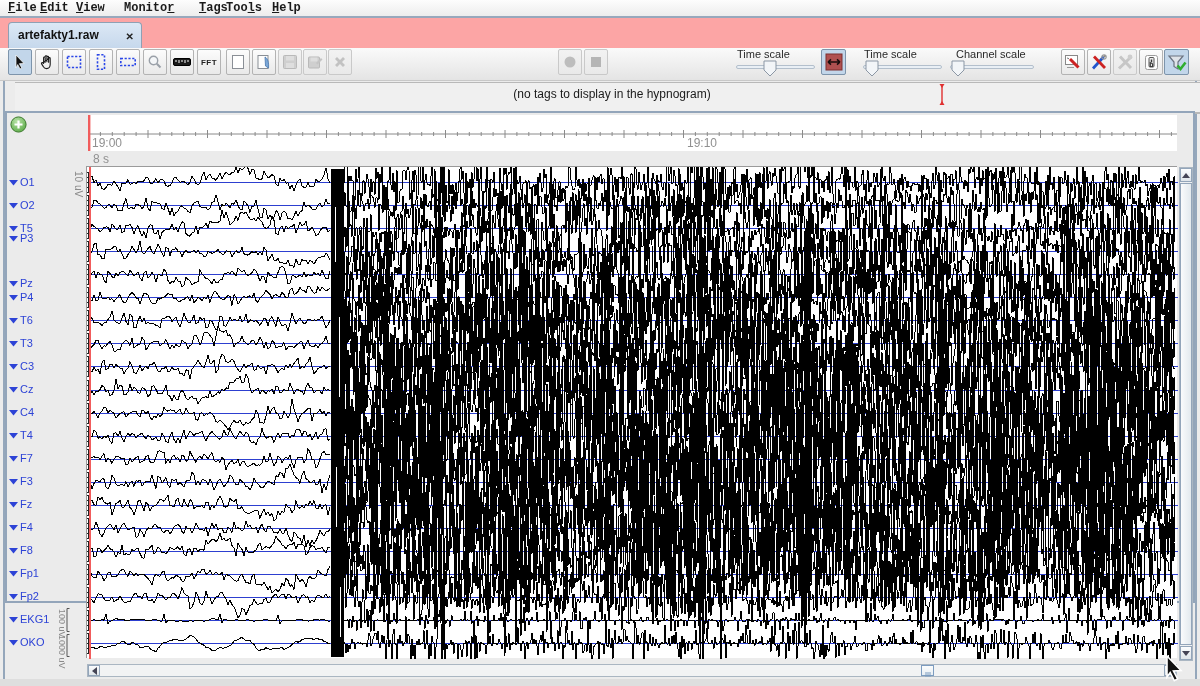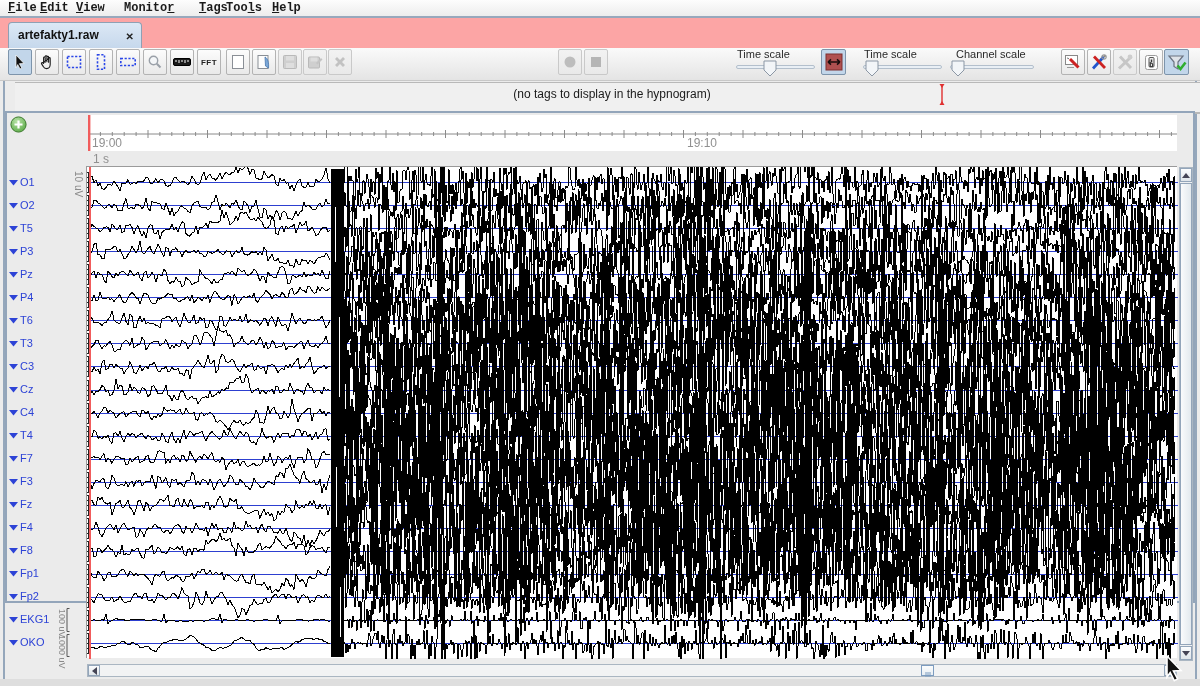--- a/index.html
+++ b/index.html
@@ -322,21 +322,21 @@
 <line x1="1047.7" y1="17" x2="1047.7" y2="21"></line>
 <line x1="1059.6" y1="17" x2="1059.6" y2="21"></line>
 <line x1="1071.5" y1="15" x2="1071.5" y2="23"></line>
 <line x1="1083.4" y1="17" x2="1083.4" y2="21"></line>
         </g>
       <rect x="0" y="0" width="2.4" height="36" fill="#f15c5c"></rect>
       <text x="4" y="32" font-size="12" fill="#909090" font-family="Liberation Sans">19:00</text>
       <text x="599" y="32" font-size="12" fill="#909090" font-family="Liberation Sans">19:10</text>
     </svg>
   </div>
-  <div class="gray" style="left:86px;top:39px">1 s</div>
+  <div class="gray" style="left:86px;top:39px">8 s</div>
 
   <div class="rot" style="left:77px;top:58px">10 uV</div>
   <div class="rot" style="left:60px;top:496px;font-size:9px">100 uV</div>
   <svg style="position:absolute;left:59px;top:495px" width="4" height="24">
       <path d="M3.5 0.5H1v23h2.5" fill="none" stroke="#555"></path>
     </svg>
   <svg style="position:absolute;left:59px;top:521px" width="4" height="23">
       <path d="M3.5 0.5H1v22h2.5" fill="none" stroke="#555"></path>
     </svg>
   <div class="rot" style="left:60px;top:522px;font-size:9px">1000 uV</div>
@@ -352,27 +352,27 @@
         <path d="M0 1h9l-4.5 5.5z" fill="#2d43d6"></path>
       </svg>
       <span>O2</span>
     </div>
 <div class="chlab" style="top:108px">
       <svg width="9" height="7" viewBox="0 0 9 7">
         <path d="M0 1h9l-4.5 5.5z" fill="#2d43d6"></path>
       </svg>
       <span>T5</span>
     </div>
-<div class="chlab" style="top:131px">
+<div class="chlab" style="top:118px">
       <svg width="9" height="7" viewBox="0 0 9 7">
         <path d="M0 1h9l-4.5 5.5z" fill="#2d43d6"></path>
       </svg>
       <span>P3</span>
     </div>
-<div class="chlab" style="top:154px">
+<div class="chlab" style="top:163px">
       <svg width="9" height="7" viewBox="0 0 9 7">
         <path d="M0 1h9l-4.5 5.5z" fill="#2d43d6"></path>
       </svg>
       <span>Pz</span>
     </div>
 <div class="chlab" style="top:177px">
       <svg width="9" height="7" viewBox="0 0 9 7">
         <path d="M0 1h9l-4.5 5.5z" fill="#2d43d6"></path>
       </svg>
       <span>P4</span>

